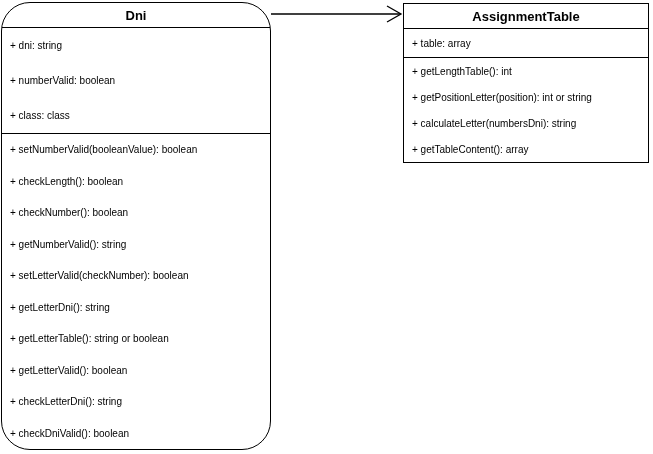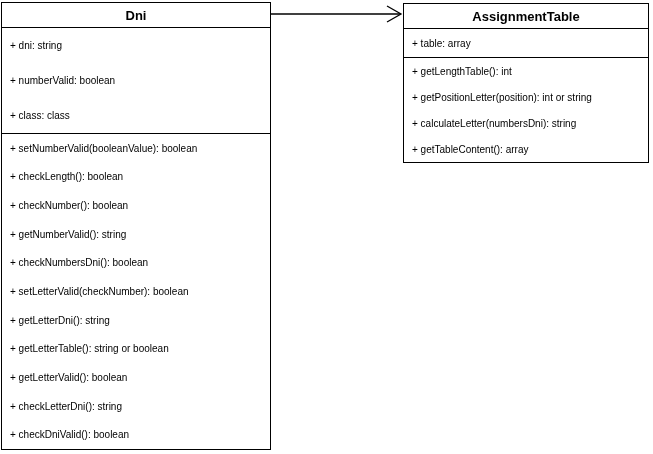--- a/index.html
+++ b/index.html
@@ -20,20 +20,21 @@
     background: #ffffff;
     border: 1px solid #000000;
     display: flex;
     flex-direction: column;
   }
   .uml-class.dni {
     left: 1px;
     top: 2px;
     width: 270px;
     height: 448px;
+    border-radius: 29px;
   }
   .uml-class.assignment-table {
     left: 403px;
     top: 3px;
     width: 246px;
     height: 160px;
   }
   .uml-header {
     flex: 0 0 25px;
     border-bottom: 1px solid #000000;
@@ -82,21 +83,20 @@
     <div class="uml-section attributes">
       <div class="row">+ dni: string</div>
       <div class="row">+ numberValid: boolean</div>
       <div class="row">+ class: class</div>
     </div>
     <div class="uml-section methods">
       <div class="row">+ setNumberValid(booleanValue): boolean</div>
       <div class="row">+ checkLength(): boolean</div>
       <div class="row">+ checkNumber(): boolean</div>
       <div class="row">+ getNumberValid(): string</div>
-      <div class="row">+ checkNumbersDni(): boolean</div>
       <div class="row">+ setLetterValid(checkNumber): boolean</div>
       <div class="row">+ getLetterDni(): string</div>
       <div class="row">+ getLetterTable(): string or boolean</div>
       <div class="row">+ getLetterValid(): boolean</div>
       <div class="row">+ checkLetterDni(): string</div>
       <div class="row">+ checkDniValid(): boolean</div>
     </div>
   </div>
 
   <svg class="arrow-svg" viewBox="0 0 132 30" xmlns="http://www.w3.org/2000/svg">

